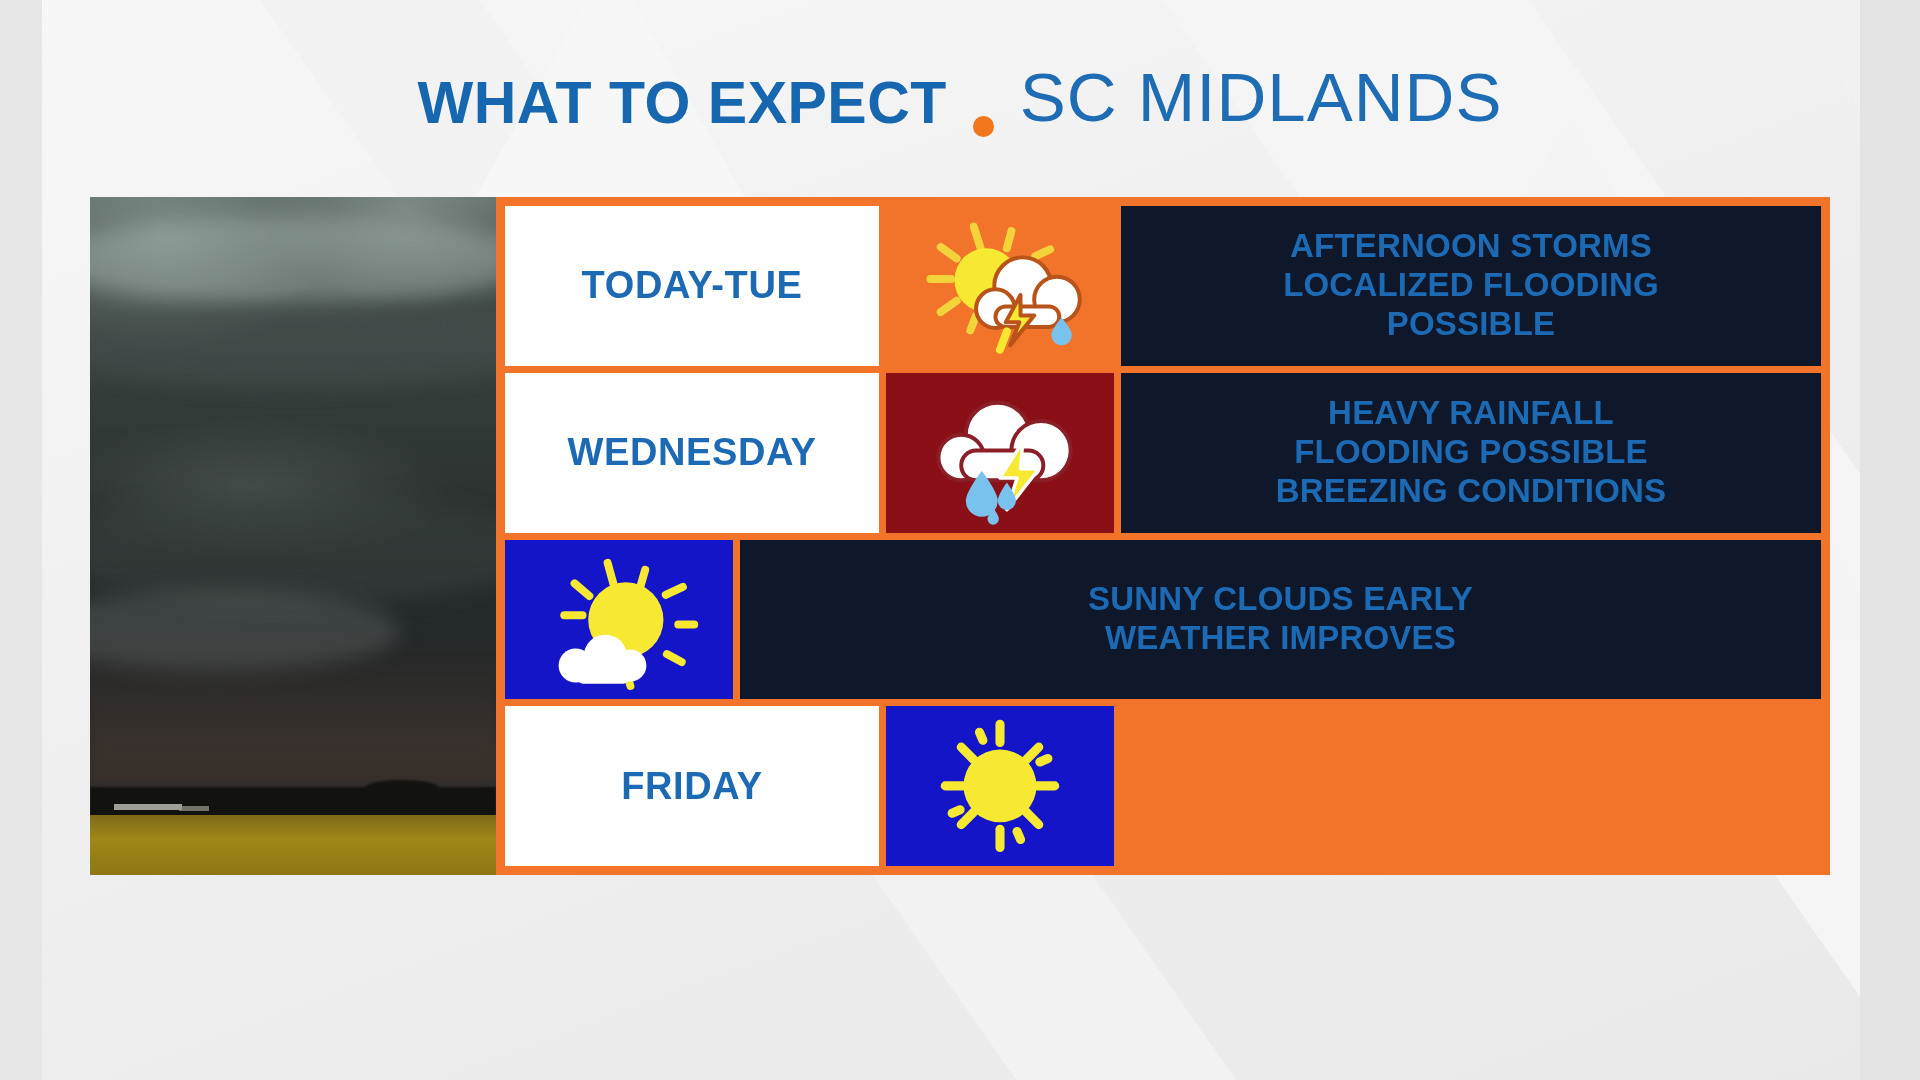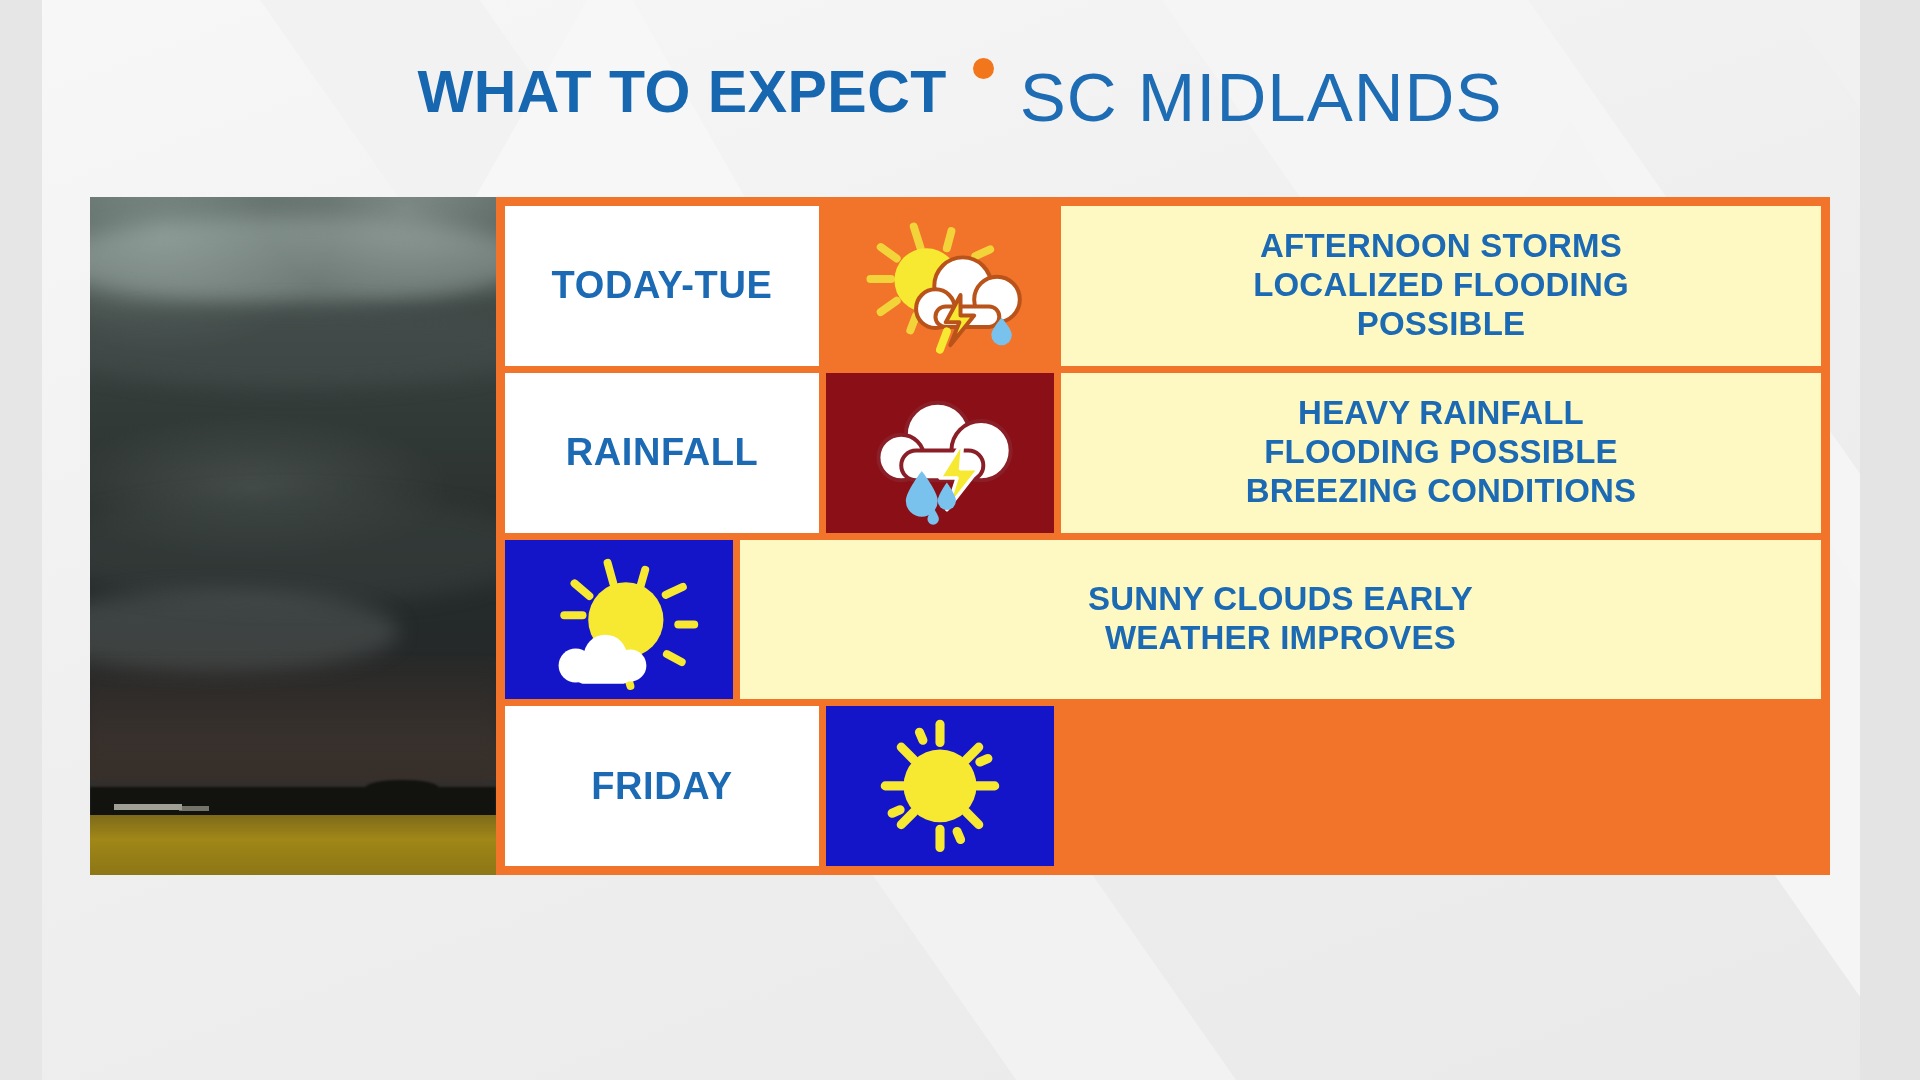--- a/index.html
+++ b/index.html
@@ -37,21 +37,21 @@
   .bg-vert.v2 { right: 0; width: 60px; background:#e4e4e4; }
   .bg-soft {
     position: absolute; left: 0; right: 0; top: 0; height: 1080px;
     background: linear-gradient(160deg, #fbfbfb 0%, #f0f0f0 45%, #e8e8e8 100%);
     opacity: .75;
   }
 
   
   .header {
     position: absolute; top: 58px; left: 0; right: 0;
-    display: flex; align-items: flex-start; justify-content: center;
+    display: flex; align-items: flex-end; justify-content: center;
     gap: 26px;
     white-space: nowrap;
   }
   .title-bold {
     font-size: 59px; font-weight: 700; letter-spacing: .5px;
     color: #1666b0;
   }
   .title-dot {
     width: 21px; height: 21px; border-radius: 50%;
     background: #f2761c; flex: none;
@@ -127,37 +127,37 @@
     display: flex; flex-direction: column;
     gap: 7px;
   }
   .row {
     flex: 1;
     display: flex;
     gap: 7px;
     min-height: 0;
   }
   .cell-day {
-    width: 314px; flex: none;
+    width: 374px; flex: none;
     background: #ffffff;
     display: flex; align-items: center; justify-content: center;
   }
   .day-label {
     color: #1c6ab4;
     font-size: 38px; font-weight: 700; letter-spacing: .6px;
     text-align: center;
   }
   .cell-icon {
     width: 228px; flex: none;
     display: flex; align-items: center; justify-content: center;
     position: relative; overflow: hidden;
   }
   .cell-desc {
     flex: 1;
-    background: #fef9c3;
+    background: #0f172a;
     display: flex; align-items: center; justify-content: center;
     padding: 4px 10px;
   }
   .desc-text {
     color: #1c6ab4;
     font-size: 33px; font-weight: 700; line-height: 1.18;
     text-align: center; letter-spacing: .2px;
     white-space: pre-line;
   }
   .wx-svg { width: 100%; height: 100%; display: block; }
@@ -228,21 +228,21 @@
       </div>
       <div class="cell-desc">
         <div class="desc-text">AFTERNOON STORMS
 LOCALIZED FLOODING
 POSSIBLE</div>
       </div>
     </div>
 
     <div class="row">
       <div class="cell-day">
-        <div class="day-label">RAINFALL</div>
+        <div class="day-label">WEDNESDAY</div>
       </div>
       <div class="cell-icon" style="background:#8b0f16">
         <svg class="wx-svg" viewBox="0 0 200 120">
           <g fill="#ffffff" stroke="#8b1f28" stroke-width="3.5">
             <circle cx="98" cy="44" r="28"></circle>
             <circle cx="136" cy="58" r="26"></circle>
             <circle cx="66" cy="64" r="20"></circle>
             <rect x="66" y="58" width="72" height="26" rx="13"></rect>
           </g>
           <path d="M120 50 L100 82 L115 82 L106 110 L134 74 L118 74 Z" fill="#f7e832" stroke="#ffffff" stroke-width="3" stroke-linejoin="round"></path>

